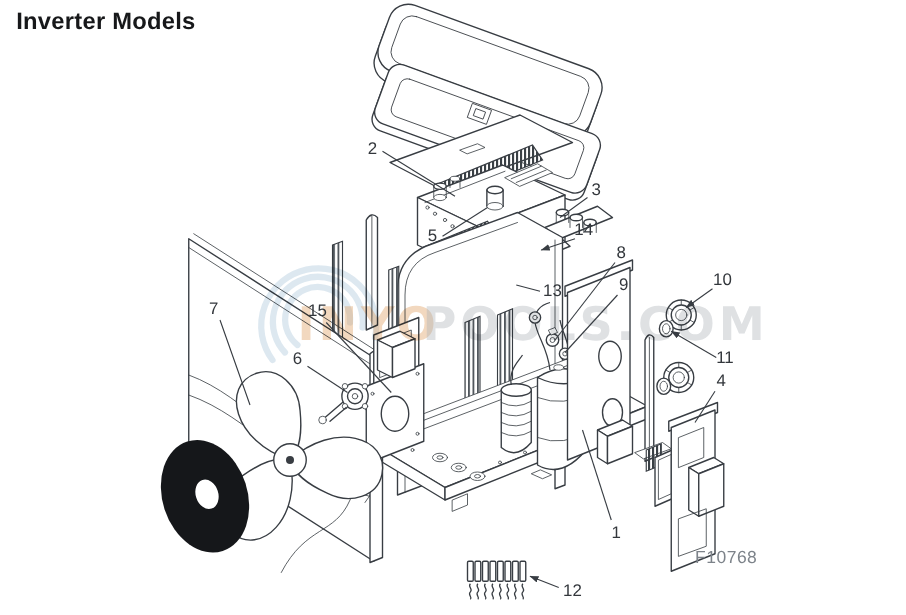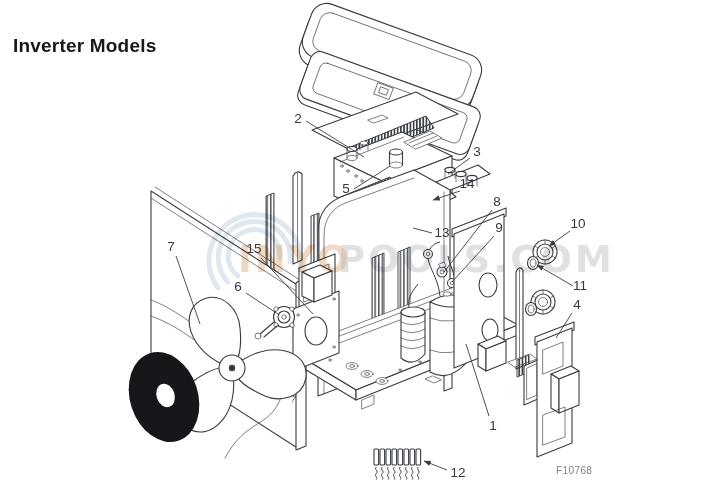--- a/index.html
+++ b/index.html
@@ -1,20 +1,20 @@
 <!DOCTYPE html>
 <html><head>
 <meta charset="utf-8">
 <style>
   html,body{margin:0;padding:0;background:#fff;}
   .stage{position:relative;width:725px;height:492px;background:#fff;overflow:hidden;
          font-family:"Liberation Sans",sans-serif;}
   .title{position:absolute;left:13px;top:7px;font-size:19px;font-weight:700;
-         color:#17181a;letter-spacing:.2px;margin-top:28px;}
-  .figcode{position:absolute;left:556px;top:465px;font-size:10px;color:#7d838a;letter-spacing:.4px;}
+         color:#17181a;letter-spacing:.2px;}
+  .figcode{position:absolute;left:556px;top:437px;font-size:14px;color:#7d838a;letter-spacing:.4px;}
   svg.diagram{position:absolute;left:0;top:0;}
   .part{fill:#fff;stroke:#383d43;stroke-width:1.1;stroke-linejoin:round;stroke-linecap:round;}
   .ln{fill:none;stroke:#383d43;stroke-width:1.1;stroke-linecap:round;}
   .thin{stroke-width:.65;}
   .dk{fill:#15171a;stroke:none;}
   .leader{stroke:#383d43;stroke-width:.9;}
   .callout{font-family:"Liberation Sans",sans-serif;font-size:13.5px;fill:#33373c;text-anchor:middle;}
   .wire{fill:none;stroke:#383d43;stroke-width:1;}
   .wm{mix-blend-mode:multiply;}
   .wm-text{font-family:"DejaVu Sans",sans-serif;font-weight:700;font-size:37px;letter-spacing:3px;opacity:.38;}

